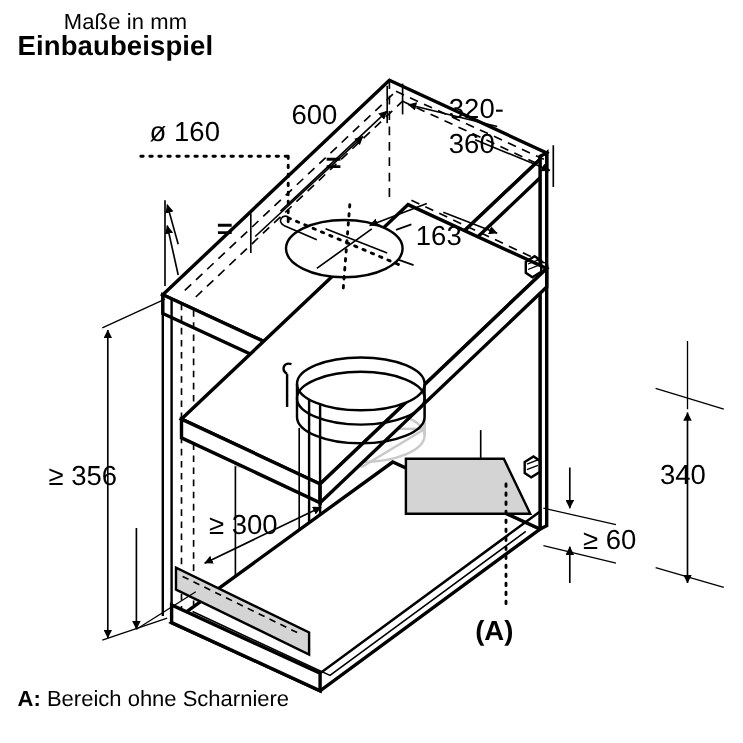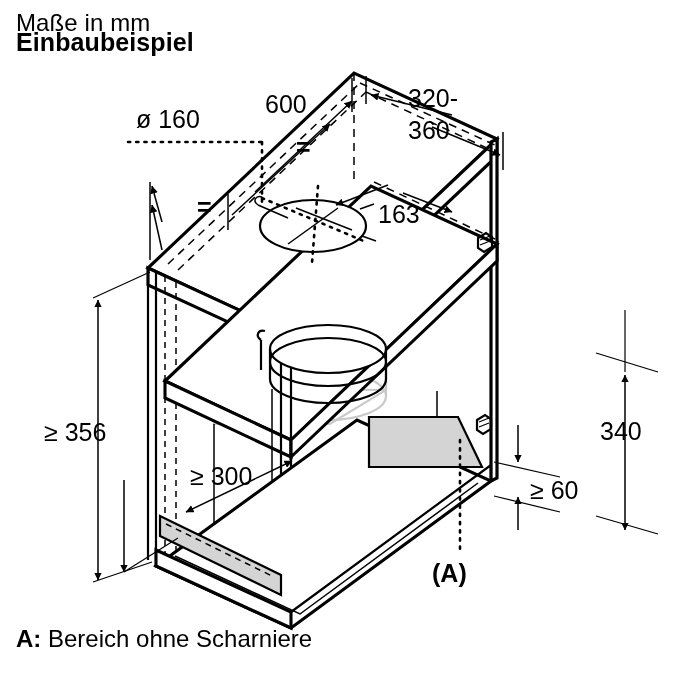--- a/index.html
+++ b/index.html
@@ -1,23 +1,23 @@
 <!DOCTYPE html>
 <html><head>
 <meta charset="utf-8">
 <style>
   html,body{margin:0;padding:0;background:#ffffff;}
   body{width:675px;height:675px;overflow:hidden;
        font-family:"Liberation Sans","DejaVu Sans",sans-serif;color:#000;}
   #stage{position:relative;width:675px;height:675px;background:#fff;}
 
   .hdr{position:absolute;left:16px;}
-  #title-units{top:9px;font-size:24px;letter-spacing:.1px;}
+  #title-units{top:9px;font-size:20px;letter-spacing:.1px;margin-left:42px;}
   #title-example{top:28px;font-size:25px;font-weight:bold;letter-spacing:.1px;}
-  #caption{position:absolute;left:16px;top:625px;font-size:24px;white-space:nowrap;}
+  #caption{position:absolute;left:16px;top:625px;font-size:20px;white-space:nowrap;}
   #caption b{font-weight:bold;}
 
   svg{position:absolute;left:0;top:0;}
   .ln{stroke:#000;fill:none;stroke-linecap:butt;}
   .thick{stroke-width:3.1;}
   .med{stroke-width:2.2;}
   .thin{stroke-width:1.5;}
   .hair{stroke-width:1.2;}
   .dash{stroke-dasharray:8 6;}
   .dashs{stroke-dasharray:6 5;}

